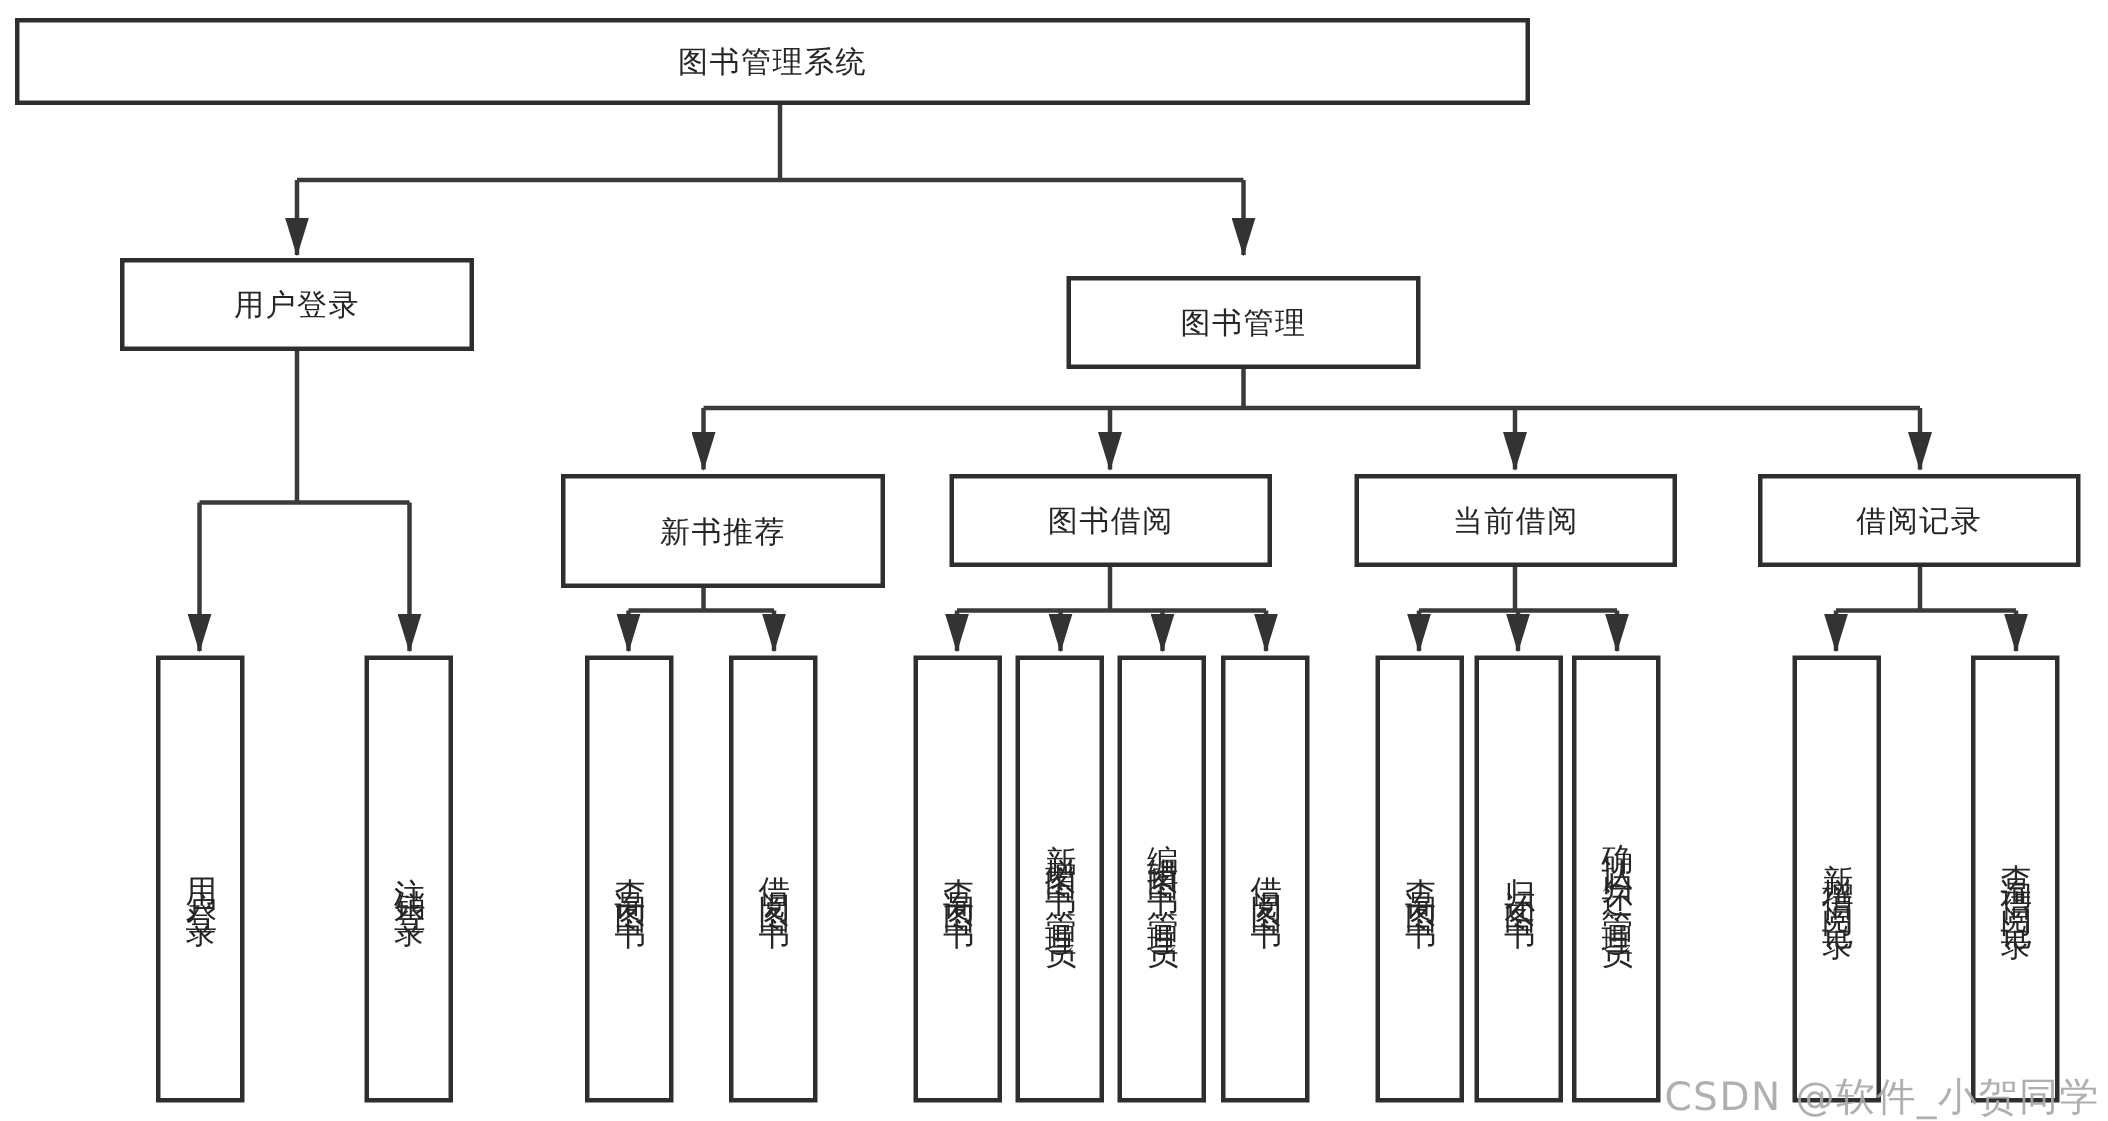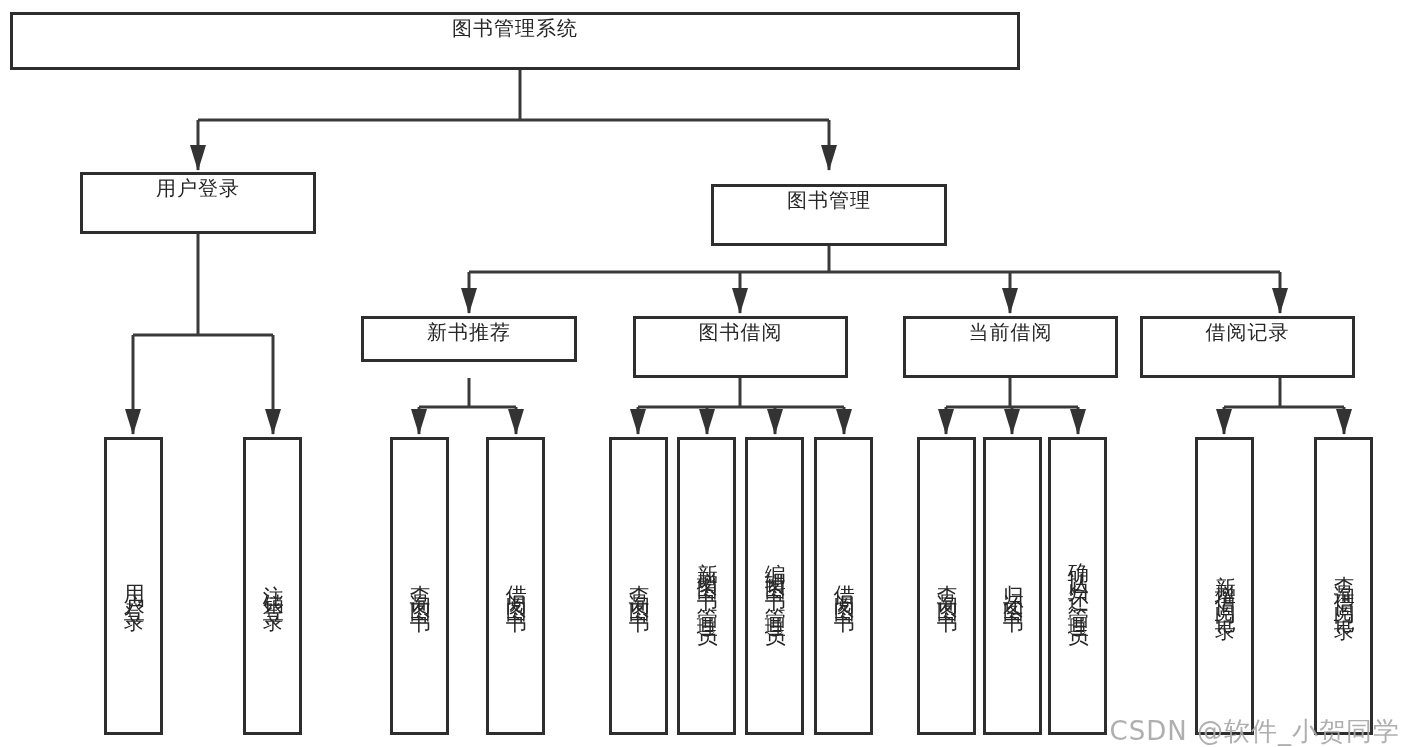--- a/index.html
+++ b/index.html
@@ -4,21 +4,21 @@
 <style>
   * { margin:0; padding:0; box-sizing:border-box; }
   html,body { background:#ffffff; }
   .canvas {
     position:relative; width:1405px; height:747px; background:#ffffff;
     font-family:"DejaVu Sans","Liberation Sans",sans-serif; overflow:hidden;
   }
   svg.wires { position:absolute; left:0; top:0; z-index:1; }
   .node {
     position:absolute; background:#ffffff; border:3px solid #2e2e2e;
-    display:flex; align-items:flex-start; justify-content:center;
+    display:flex; align-items:center; justify-content:center;
     font-size:20px; color:#262626; letter-spacing:1px; z-index:2;
   }
   .leaf {
     position:absolute; background:#ffffff; border:3px solid #2e2e2e;
     top:437px; width:59px; height:298px;
     display:flex; align-items:center; justify-content:center; z-index:2;
   }
   .vlabel {
     writing-mode:vertical-rl; text-orientation:mixed;
     font-size:21px; letter-spacing:9px; line-height:1.3;
@@ -100,30 +100,30 @@
     <span>图书管理系统</span>
   </div>
 
   <div class="node" style="left:80px; top:172px; width:236px; height:62px;">
     <span>用户登录</span>
   </div>
   <div class="node" style="left:711px; top:172px; width:236px; height:62px;margin-top:12px;">
     <span>图书管理</span>
   </div>
 
-  <div class="node" style="left:361px; top:316px; width:216px; height:46px;">
+  <div class="node" style="left:374px; top:316px; width:216px; height:76px;">
     <span>新书推荐</span>
   </div>
   <div class="node" style="left:633px; top:316px; width:215px; height:62px;">
     <span>图书借阅</span>
   </div>
   <div class="node" style="left:903px; top:316px; width:215px; height:62px;">
     <span>当前借阅</span>
   </div>
-  <div class="node" style="left:1140px; top:316px; width:215px; height:62px;">
+  <div class="node" style="left:1172px; top:316px; width:215px; height:62px;">
     <span>借阅记录</span>
   </div>
 
   <div class="leaf" style="left:104px;">
     <span class="vlabel">用户登录</span>
   </div>
   <div class="leaf" style="left:243px;">
     <span class="vlabel">注销登录</span>
   </div>
 

